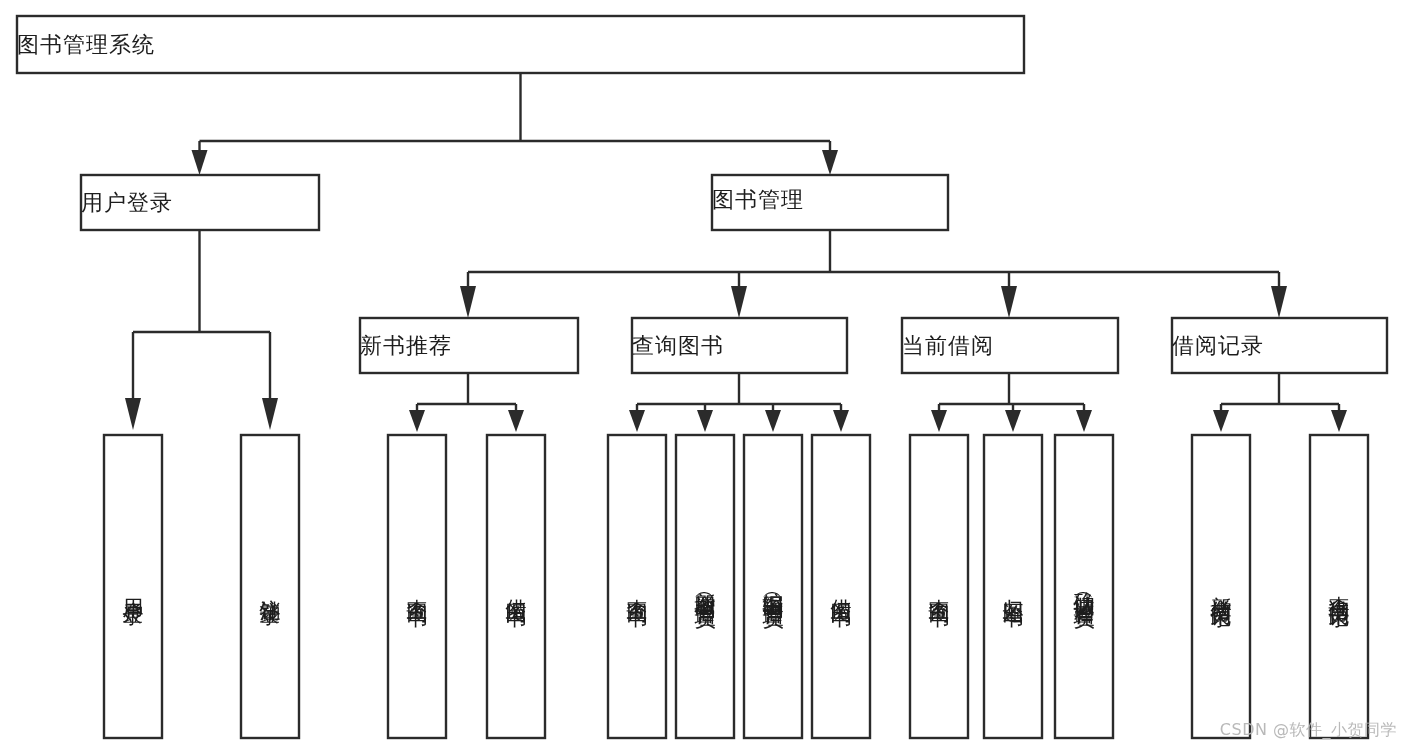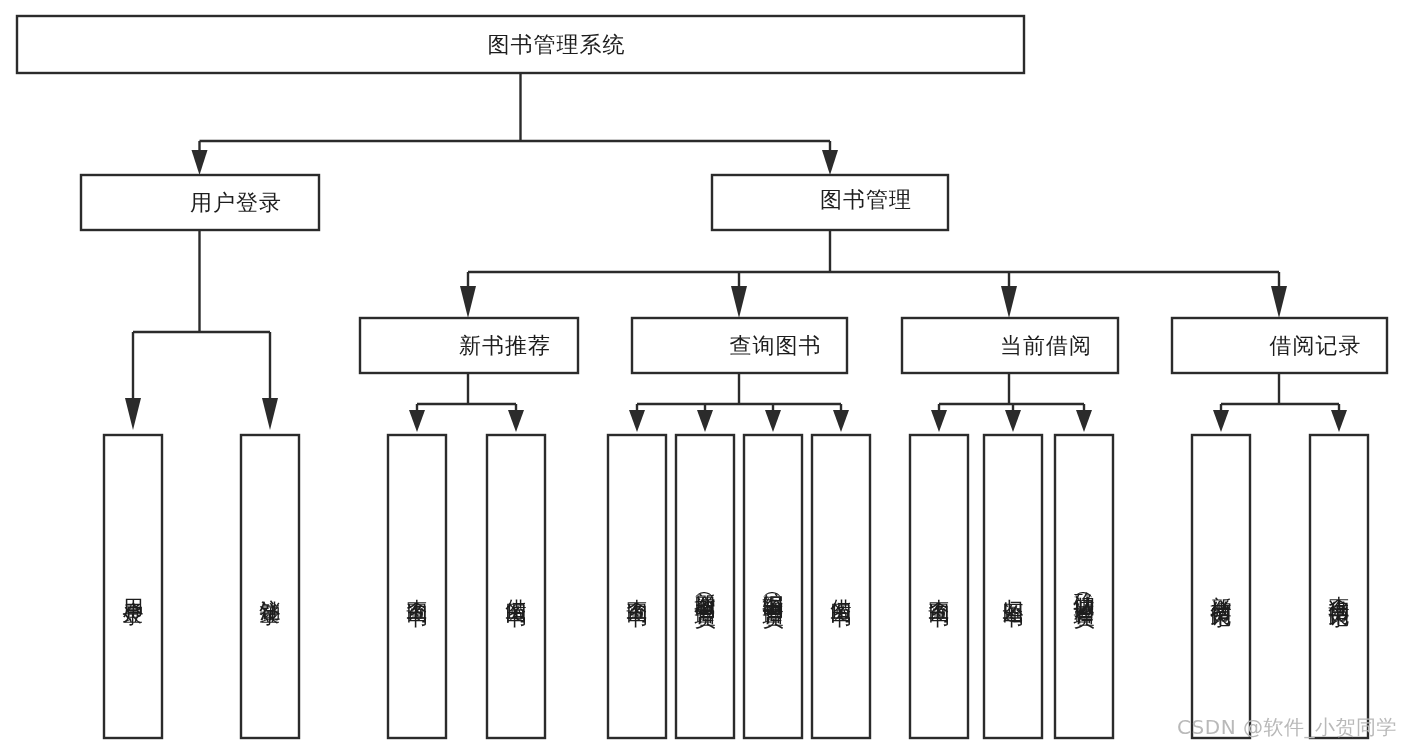--- a/index.html
+++ b/index.html
@@ -53,37 +53,35 @@
     font-size: 21px;
     line-height: 1.05;
     color: #1d1d1d;
     letter-spacing: 2.5px;
     white-space: nowrap;
   }
   .hlabel-wrap {
     position: absolute;
     display: flex;
     align-items: center;
-    justify-content: center;
     pointer-events: none;
-    margin-left: 36px;
   }
   .hlabel-text {
     font-family: "DejaVu Sans", "Liberation Sans", sans-serif;
     font-size: 22px;
     color: #1d1d1d;
     letter-spacing: 1px;
     white-space: nowrap;
   }
   .watermark {
     position: absolute;
     right: 8px;
     bottom: 6px;
     font-family: "DejaVu Sans", "Liberation Sans", sans-serif;
-    font-size: 20px;
+    font-size: 16px;
     color: #b9b9b9;
     letter-spacing: 0.5px;
     white-space: nowrap;
   }
 </style>
 </head>
 <body>
 
 <div id="diagram-root">
 

